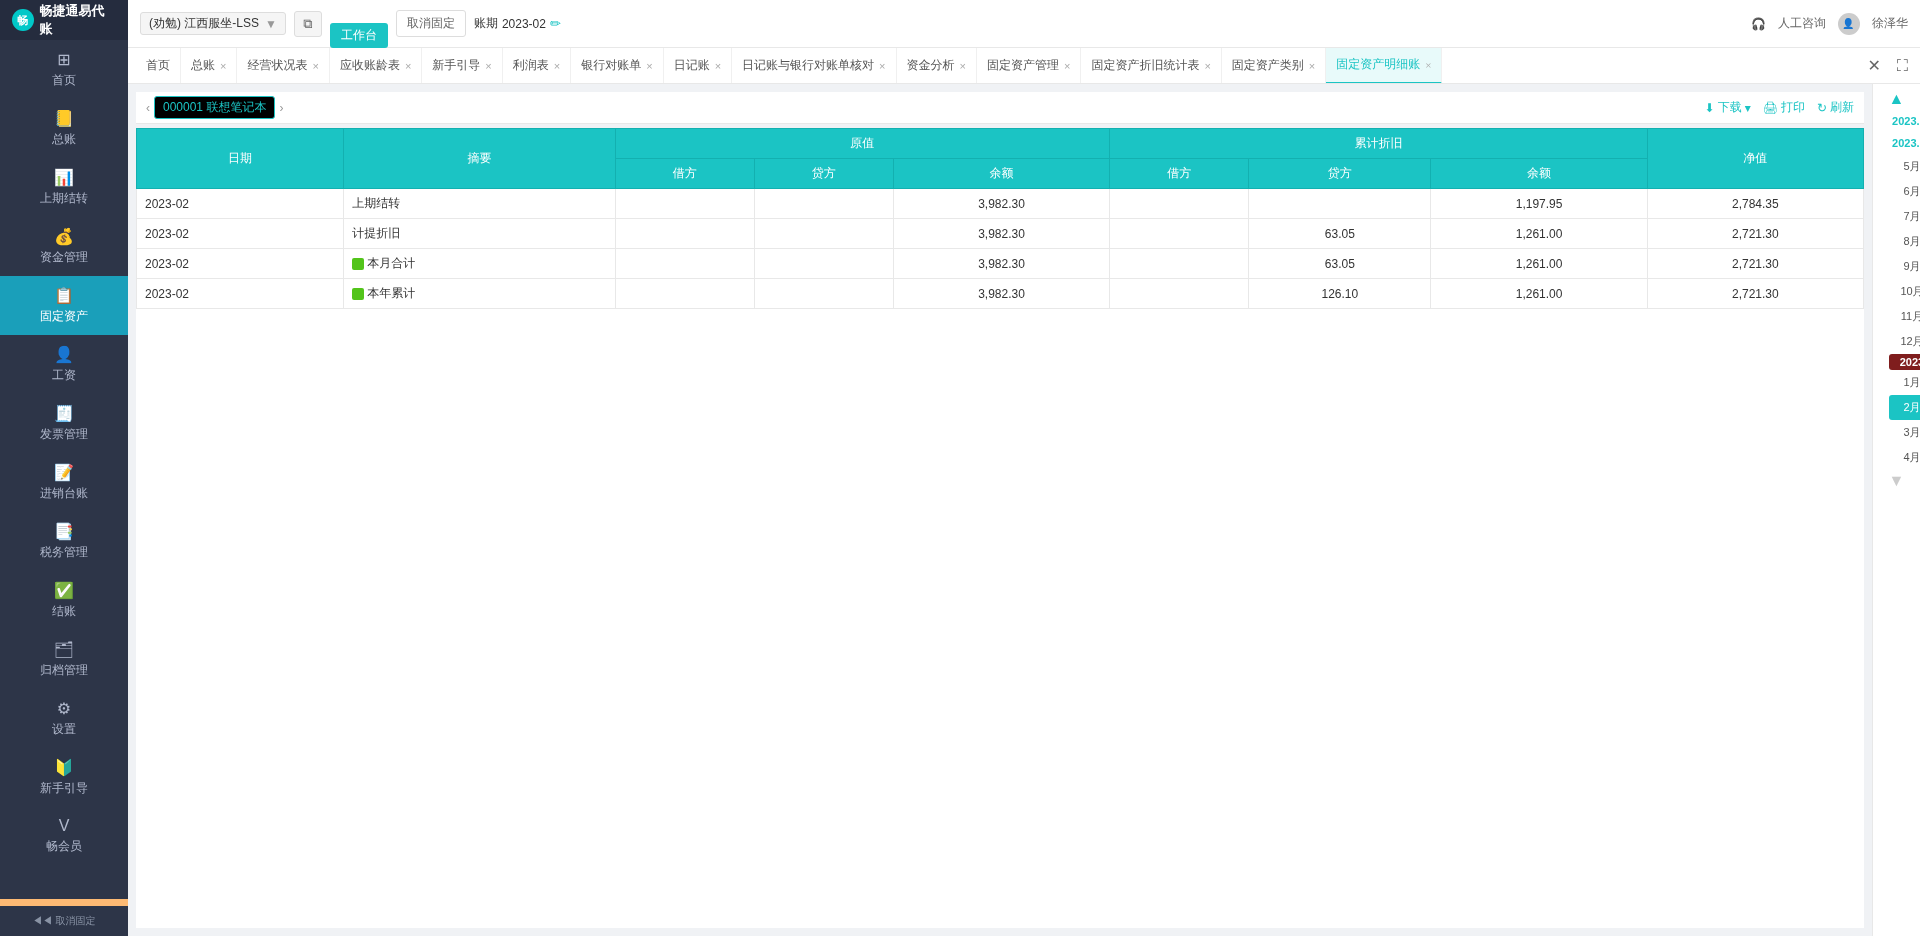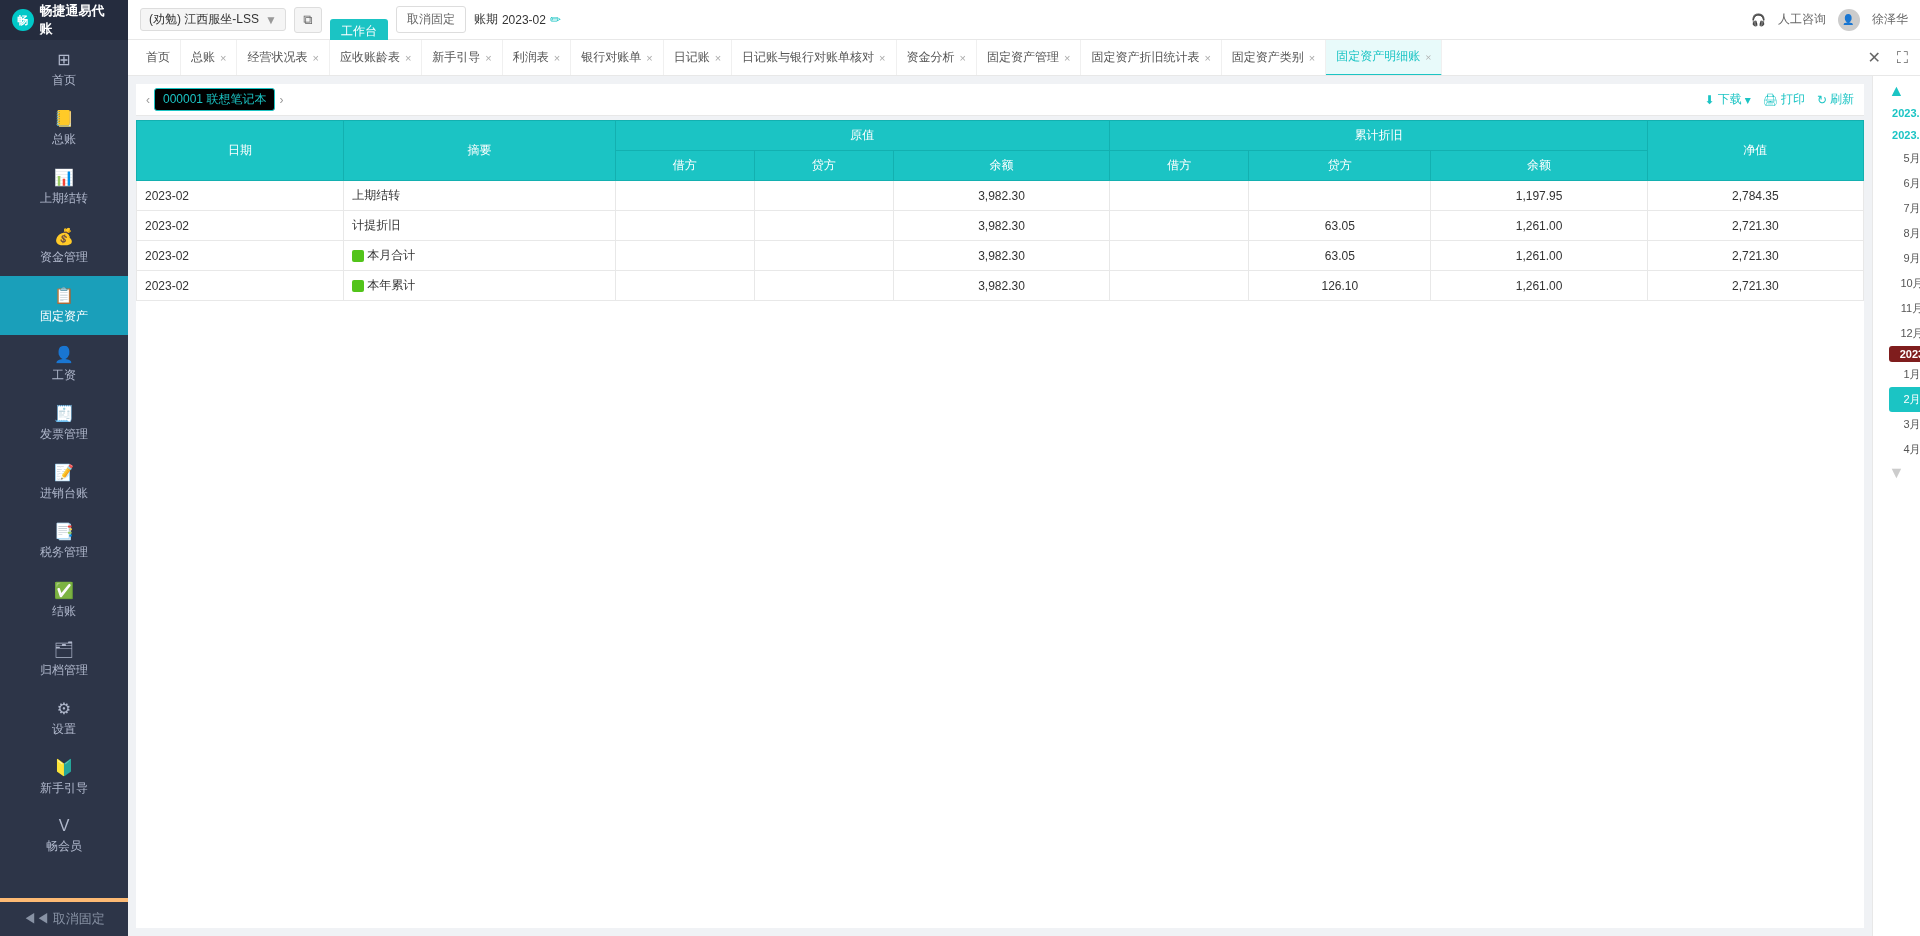--- a/index.html
+++ b/index.html
@@ -49,31 +49,31 @@
     }
     .sidebar-item.active { background: #1a9fba; color: #fff; }
     .sidebar-item .icon {
       font-size: 16px;
       margin-bottom: 3px;
     }
     .sidebar-footer {
       padding: 8px 0;
       text-align: center;
       color: #8892a4;
-      font-size: 13px;
-      cursor: pointer;
-      border-top: 4px solid #fdba74;
+      font-size: 10px;
+      cursor: pointer;
+      border-top: 7px solid #fdba74;
     }
 
     
     .main { flex: 1; display: flex; flex-direction: column; overflow: hidden; }
 
     
     .topbar {
-      height: 40px;
+      height: 48px;
       background: #fff;
       display: flex;
       align-items: center;
       padding: 0 12px;
       border-bottom: 1px solid #e8e8e8;
       flex-shrink: 0;
     }
     .topbar-company {
       display: flex;
       align-items: center;

